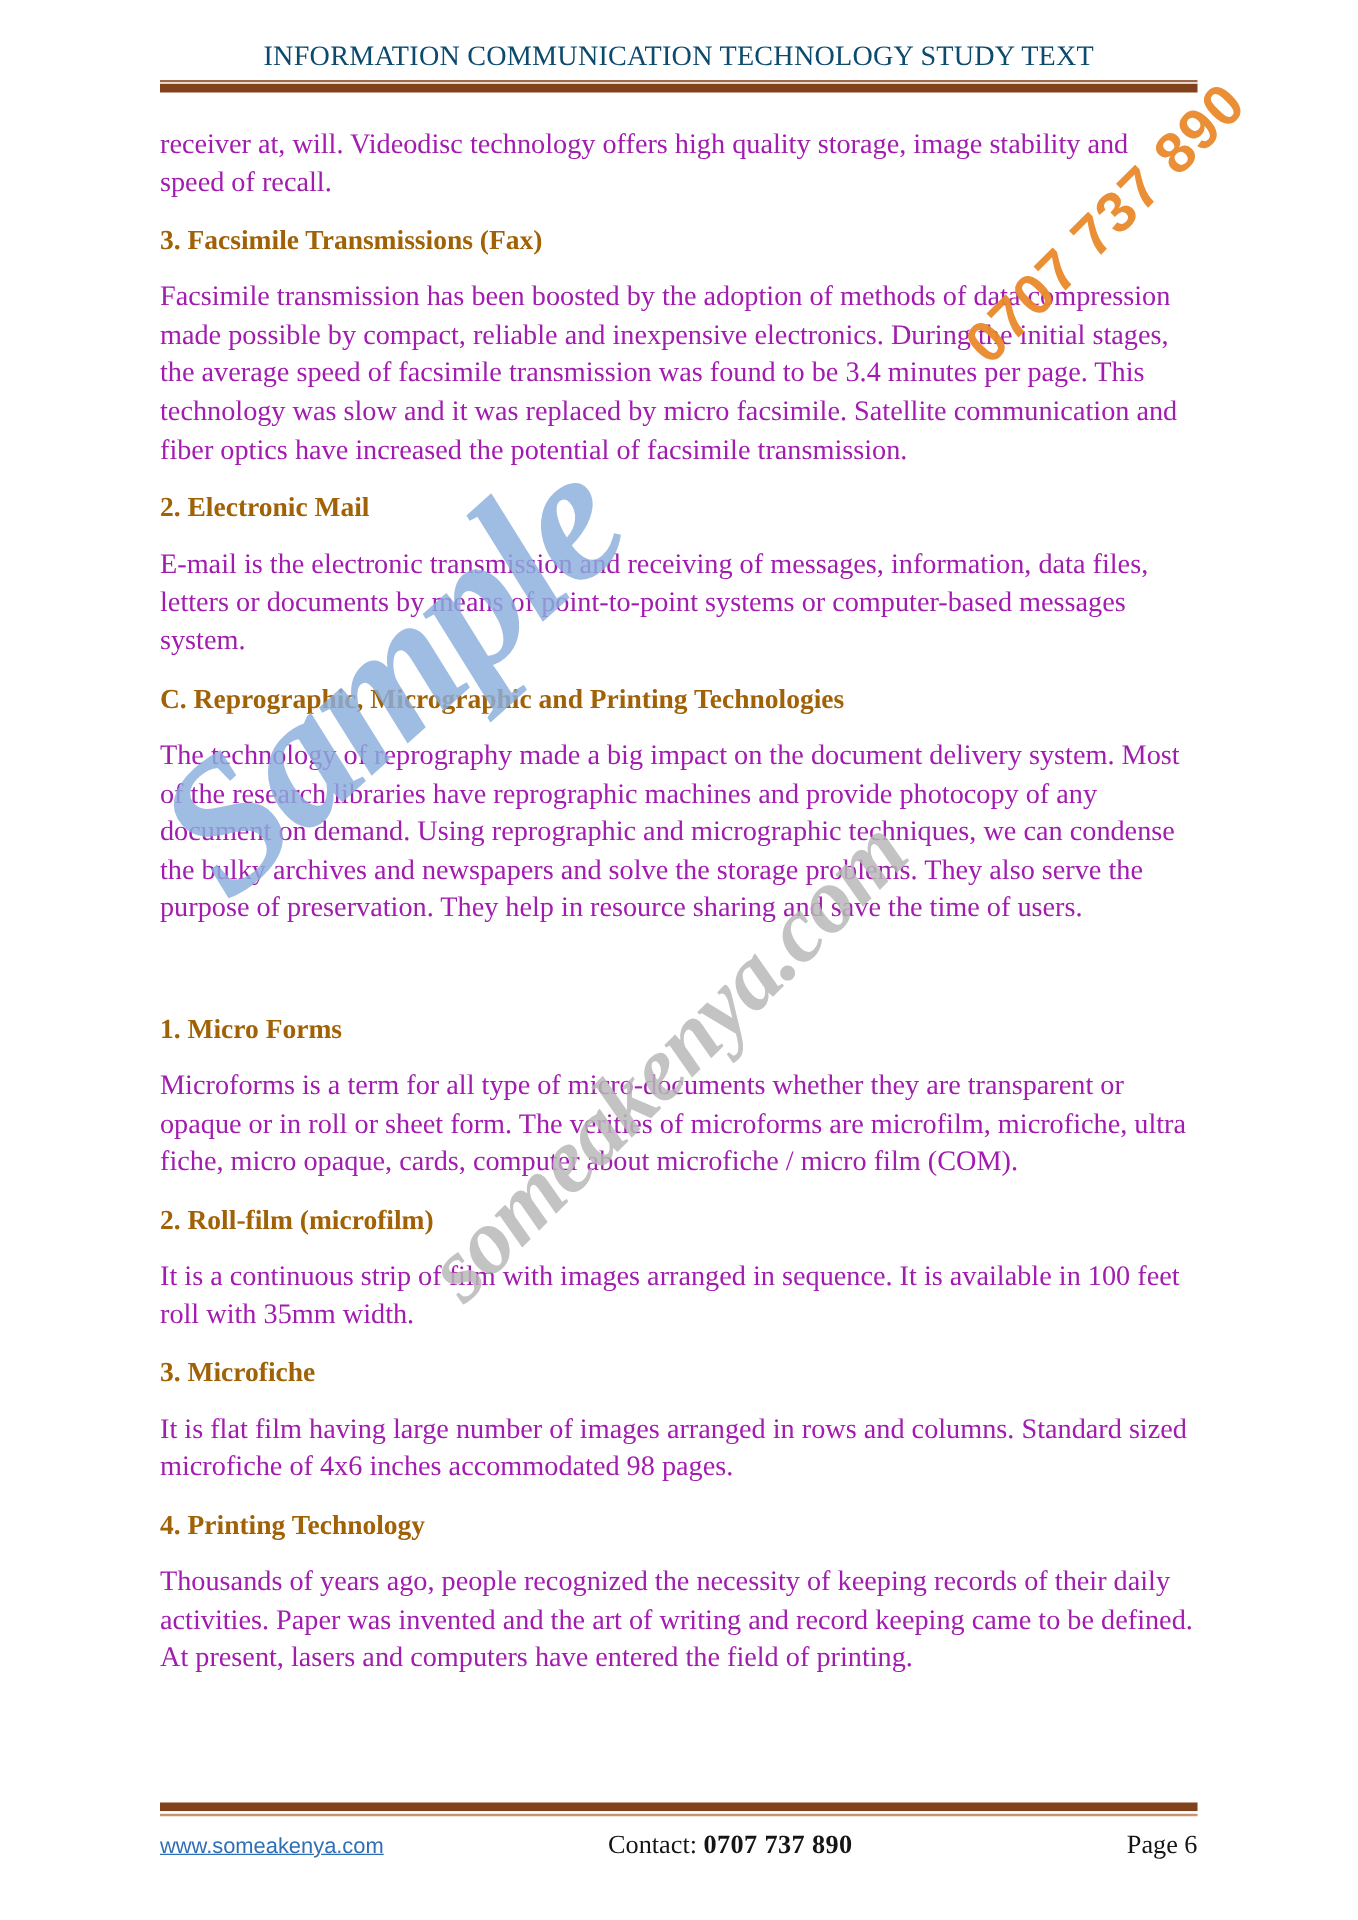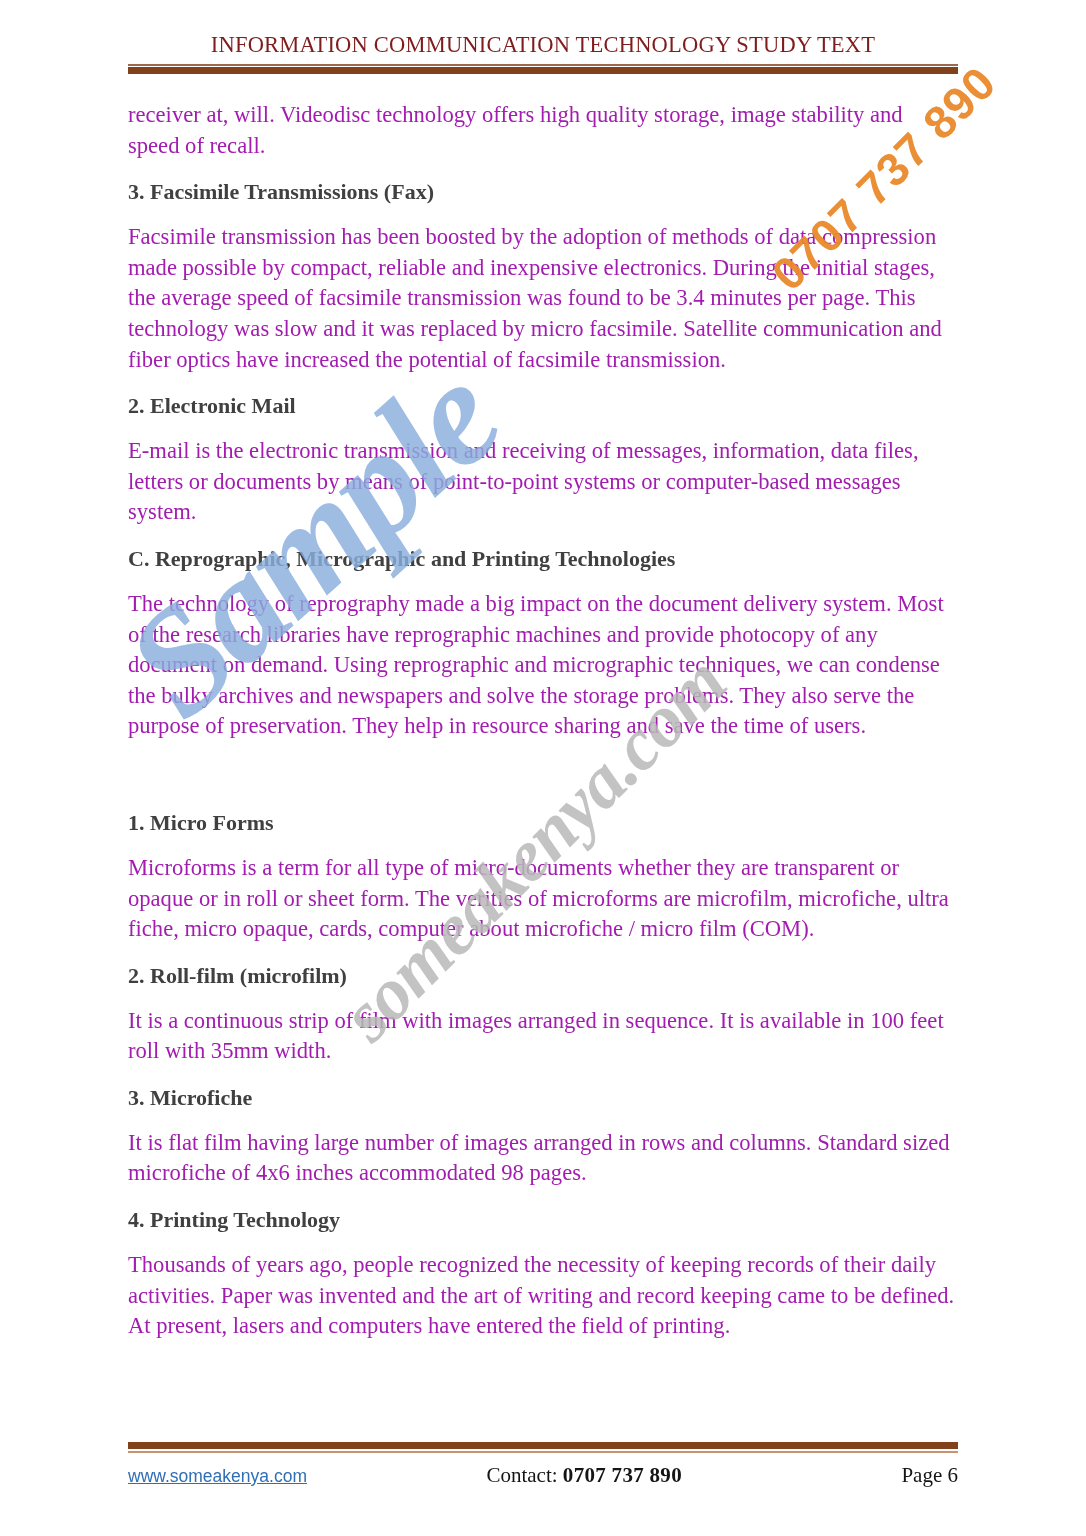--- a/index.html
+++ b/index.html
@@ -27,21 +27,21 @@
     position: absolute;
     left: 128px;
     right: 128px;
     top: 32px;
   }
   .header-title {
     text-align: center;
     font-family: "Liberation Serif", "DejaVu Serif", serif;
     font-size: 22.5px;
     letter-spacing: 0.2px;
-    color: #7f1d1d;
+    color: #0c4a6e;
     white-space: nowrap;
     line-height: 1.15;
   }
   .header-rule {
     margin-top: 6px;
     width: 100%;
   }
   .header-rule .thin {
     height: 2px;
     background: #9c6a4a;
@@ -68,21 +68,21 @@
     margin: 0 0 16px 0;
     text-align: left;
     color: #a21caf;
   }
   .para.tight { margin-bottom: 14px; }
   .heading {
     font-size: 22px;
     font-weight: bold;
     line-height: 30px;
     margin: 0 0 15px 0;
-    color: #404040;
+    color: #a16207;
   }
   .spacer-block { height: 52px; }
 
   
   .wm {
     position: absolute;
     pointer-events: none;
     user-select: none;
     white-space: nowrap;
     font-weight: bold;

